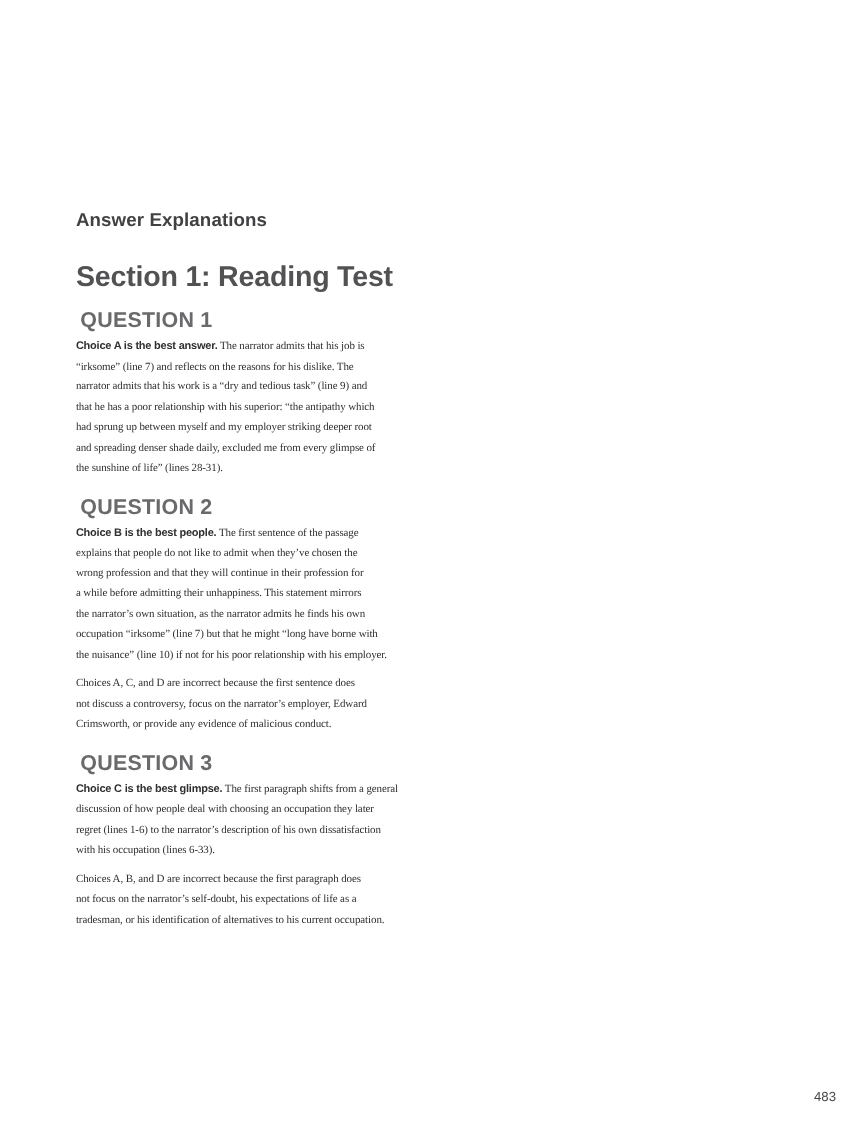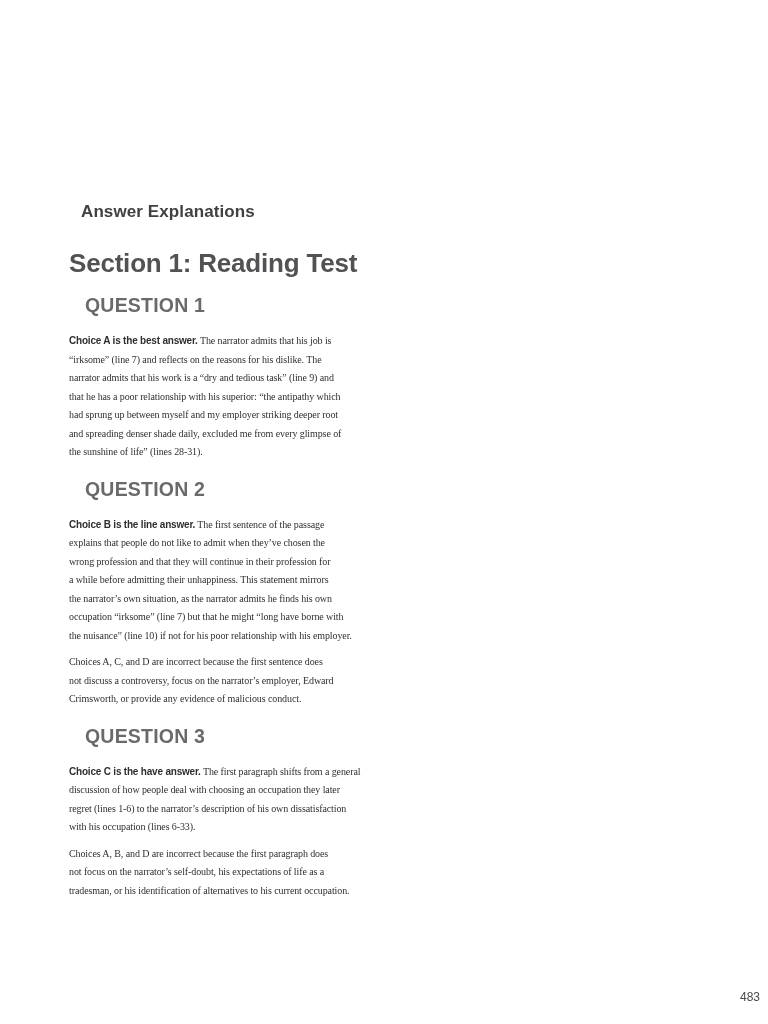--- a/index.html
+++ b/index.html
@@ -9,34 +9,34 @@
   }
   .sheet {
     position:relative; width:768px; height:1024px;
     background:#ffffff; overflow:hidden;
   }
   .content {
     position:absolute; left:69px; top:190px; width:510px;
   }
   .eyebrow {
     font-size:17px; font-weight:700; line-height:20px;
-    color:#414143; letter-spacing:0.1px; margin:12px;
+    color:#414143; letter-spacing:0.1px; margin:0;
   }
   .title {
     font-size:42px; font-weight:700; line-height:46px;
     color:#59595b; letter-spacing:-0.8px; margin:8px 0 0 0;
   }
   .section {
     font-size:26px; font-weight:600; line-height:30px;
     color:#525254; letter-spacing:-0.2px; margin:26px 0 14px 0;
   }
   .question { margin-top:14px; }
   .question h3 {
     font-size:19.5px; font-weight:600; line-height:22px;
-    color:#6a6a6d; letter-spacing:0.2px; margin:16px;
+    color:#6a6a6d; letter-spacing:0.2px; margin:4px;
   }
   .question p {
     margin:0;
     font-family:"Liberation Serif", serif;
     font-size:10px; line-height:18.5px;
     color:#2f2f31; letter-spacing:-0.1px;
     white-space:pre-line;
   }
   .question h3 + p { margin-top:4px; }
   .question p + p { margin-top:8px; }
@@ -66,35 +66,35 @@
 “irksome” (line 7) and reflects on the reasons for his dislike. The
 narrator admits that his work is a “dry and tedious task” (line 9) and
 that he has a poor relationship with his superior: “the antipathy which
 had sprung up between myself and my employer striking deeper root
 and spreading denser shade daily, excluded me from every glimpse of
 the sunshine of life” (lines 28-31).</span></p>
     </section>
 
     <section class="question">
       <h3>QUESTION 2</h3>
-      <p><b class="lead">Choice B is the line answer.</b><span> The first sentence of the passage
+      <p><b class="lead">Choice B is the best people.</b><span> The first sentence of the passage
 explains that people do not like to admit when they’ve chosen the
 wrong profession and that they will continue in their profession for
 a while before admitting their unhappiness. This statement mirrors
 the narrator’s own situation, as the narrator admits he finds his own
 occupation “irksome” (line 7) but that he might “long have borne with
 the nuisance” (line 10) if not for his poor relationship with his employer.</span></p>
       <p><b class="lead"></b><span>Choices A, C, and D are incorrect because the first sentence does
 not discuss a controversy, focus on the narrator’s employer, Edward
 Crimsworth, or provide any evidence of malicious conduct.</span></p>
     </section>
 
     <section class="question">
       <h3>QUESTION 3</h3>
-      <p><b class="lead">Choice C is the have answer.</b><span> The first paragraph shifts from a general
+      <p><b class="lead">Choice C is the best glimpse.</b><span> The first paragraph shifts from a general
 discussion of how people deal with choosing an occupation they later
 regret (lines 1-6) to the narrator’s description of his own dissatisfaction
 with his occupation (lines 6-33).</span></p>
       <p><b class="lead"></b><span>Choices A, B, and D are incorrect because the first paragraph does
 not focus on the narrator’s self-doubt, his expectations of life as a
 tradesman, or his identification of alternatives to his current occupation.</span></p>
     </section>
 
   </div>
 

